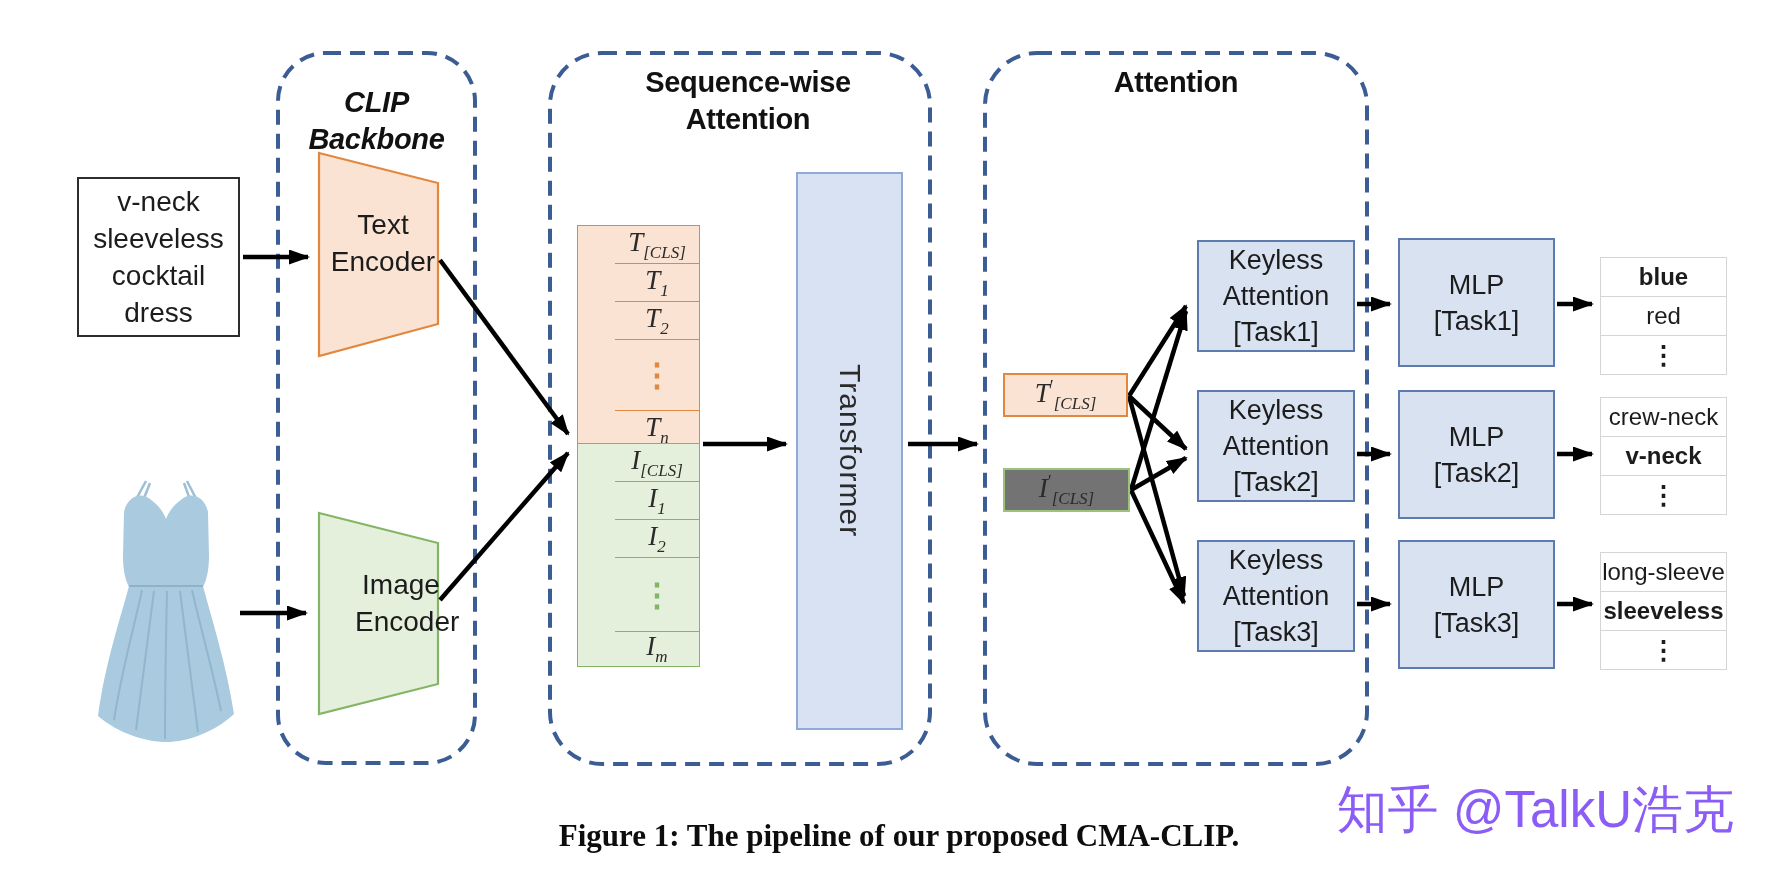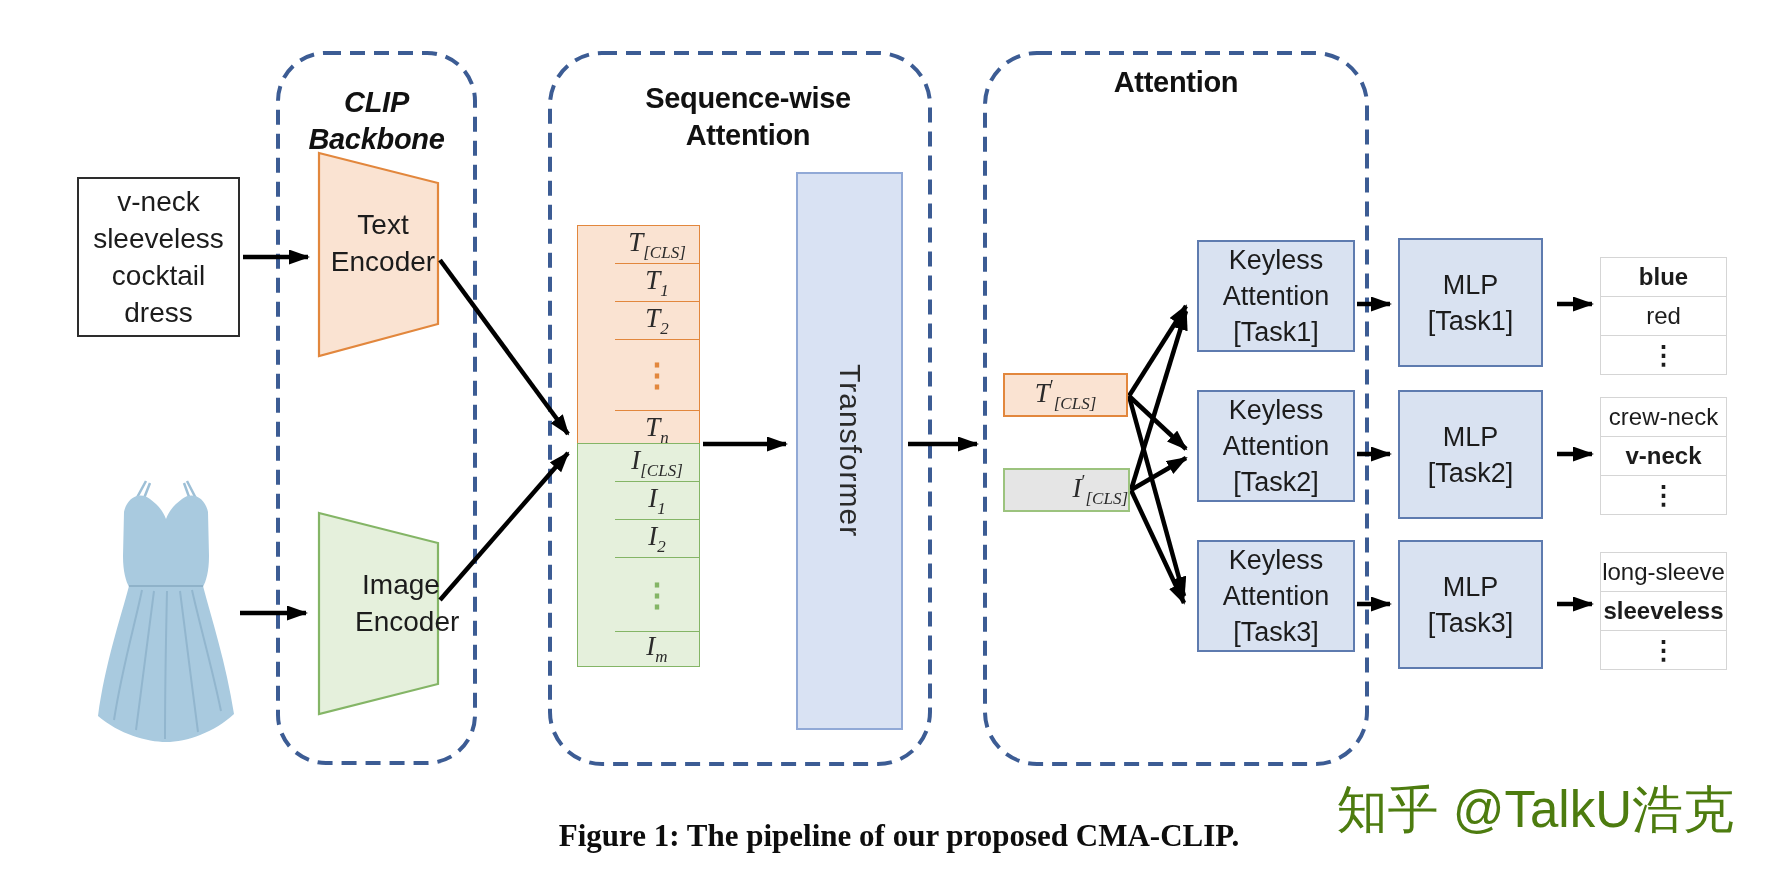--- a/index.html
+++ b/index.html
@@ -10,21 +10,21 @@
 
   
   .input-box{left:77px;top:177px;width:163px;height:160px;border:2.5px solid #2d2d2d;
              display:flex;flex-direction:column;justify-content:center;align-items:center;
              font-size:28px;line-height:37px;color:#1c1c1c;background:#fff;}
 
   
   .sec-title{font-weight:bold;font-size:29px;line-height:37px;text-align:center;
              letter-spacing:-0.3px;color:#111;}
   .clip-title{left:278px;top:84px;width:197px;font-style:italic;}
-  .seq-title{left:558px;top:80px;width:380px;}
+  .seq-title{left:558px;top:64px;width:380px;}
   .mod-title{left:985px;top:64px;width:382px;}
 
   
   .enc-label{width:128px;text-align:center;font-size:28px;line-height:37px;color:#1c1c1c;}
   .text-enc-label{left:319px;top:206px;}
   .img-enc-label{left:319px;top:566px;padding-left:36px;}
 
   
   .tok-block{left:577px;width:123px;}
   .t-block{top:225px;border:1.8px solid #E2873D;background:#FAE3D2;}
@@ -42,45 +42,45 @@
   .dots-g{color:#84B566;font-weight:bold;font-size:32px;line-height:1;}
 
   
   .transformer{left:796px;top:172px;width:107px;height:558px;background:#D9E2F3;
                border:2px solid #91A9D6;display:flex;align-items:center;justify-content:center;}
   .vtext{writing-mode:vertical-rl;font-size:30px;color:#2a2a2a;letter-spacing:1px;}
 
   
   .chip{display:flex;align-items:center;justify-content:center;}
   .t-chip{left:1003px;top:373px;width:125px;height:44px;background:#FAE3D2;border:2px solid #E2873D;}
-  .i-chip{left:1003px;top:468px;width:127px;height:44px;background:#e5e5e5;border:2px solid #9CC37E;justify-content:flex-end;}
+  .i-chip{left:1003px;top:468px;width:127px;height:44px;background:#737373;border:2px solid #9CC37E;}
 
   
   .bluebox{background:#D9E2F1;border:2.5px solid #5E7BAF;display:flex;flex-direction:column;
            align-items:center;justify-content:center;font-size:27px;line-height:36px;color:#1c1c1c;
            text-align:center;}
   .ka{left:1197px;width:158px;height:112px;}
   .ka-1{top:240px;}.ka-2{top:390px;}.ka-3{top:540px;}
-  .mlp{left:1398px;width:145px;height:129px;}
+  .mlp{left:1398px;width:157px;height:129px;}
   .mlp-1{top:238px;}.mlp-2{top:390px;}.mlp-3{top:540px;}
 
   
   .otable{left:1600px;width:127px;background:#fff;border:1.5px solid #D5D5D5;}
   .tbl-1{top:245px;margin-top:12px;}.tbl-2{top:397px;}.tbl-3{top:552px;}
   .orow{height:38px;display:flex;align-items:center;justify-content:center;
         font-size:24px;color:#1c1c1c;}
   .orow + .orow{border-top:1.5px solid #D5D5D5;}
   .orow.bold{font-weight:bold;}
   .orow.dots-k{font-weight:bold;font-size:26px;letter-spacing:0;}
 
   
   .caption{left:24px;top:818px;width:1750px;text-align:center;
            font-family:"Liberation Serif",serif;font-weight:bold;font-size:31px;color:#0d0d0d;}
   .watermark{left:1240px;top:776px;width:494px;text-align:right;font-size:51px;
-             color:#4d7c0f;text-shadow:-2px -2px 0 rgba(255,255,255,0.9);white-space:nowrap;}
+             color:#8b5cf6;text-shadow:-2px -2px 0 rgba(255,255,255,0.9);white-space:nowrap;}
 </style>
 </head>
 <body>
 
 <div class="stage">
 
   <svg class="layer" width="1774" height="885" viewBox="0 0 1774 885">
     <defs>
       <marker id="ah" markerUnits="userSpaceOnUse" markerWidth="24" markerHeight="18" refX="19" refY="7.5" orient="auto">
         <path d="M0,0 L21,7.5 L0,15 Z" fill="#000"></path>

